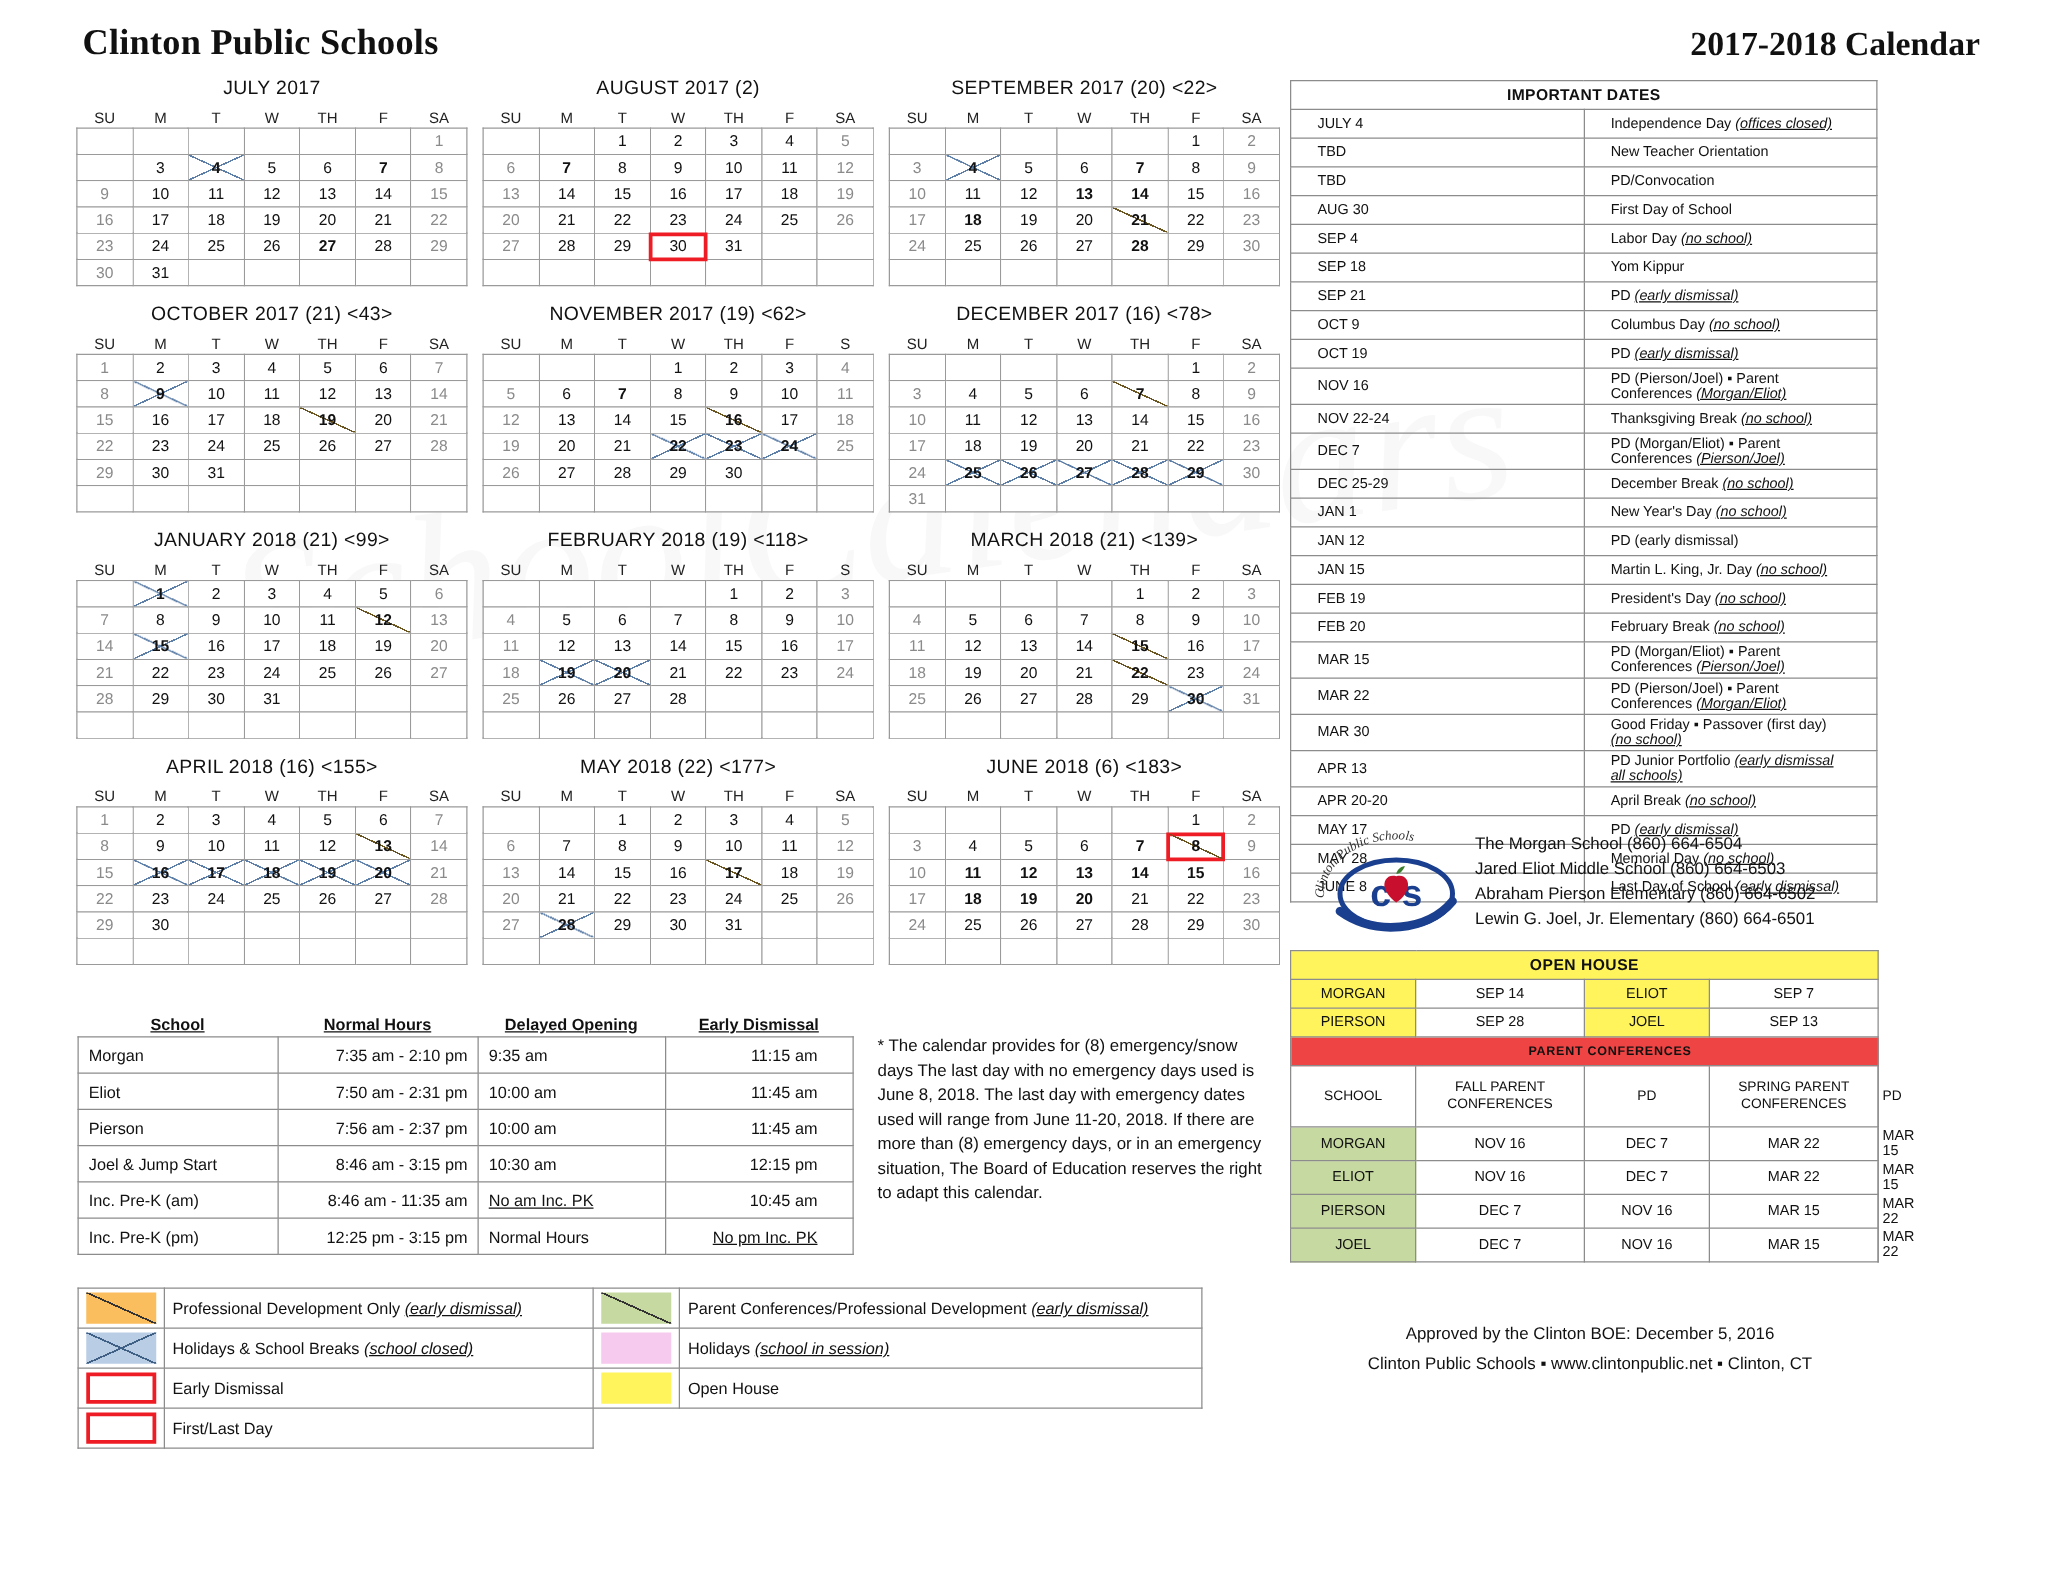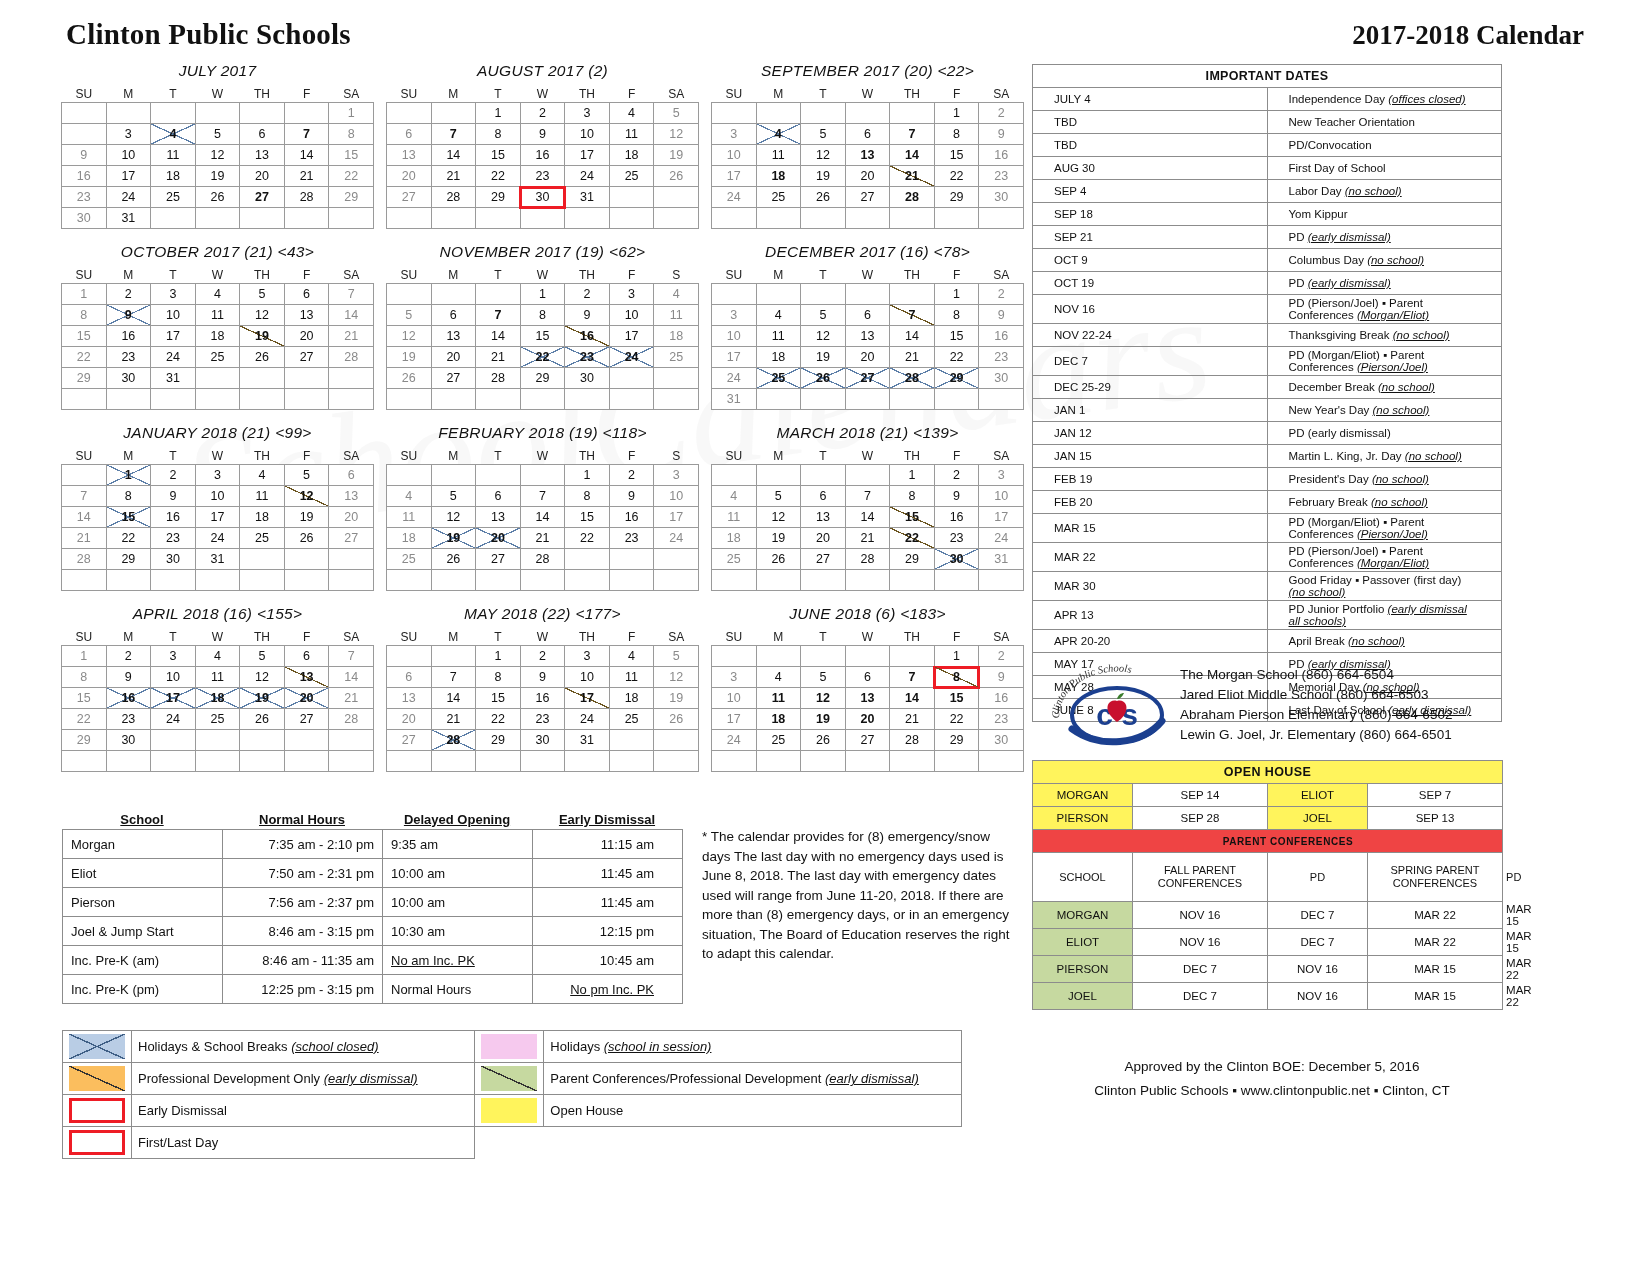--- a/index.html
+++ b/index.html
@@ -14,21 +14,21 @@
   .hdr{position:absolute;left:0;top:18px;width:1650px;height:46px;}
   .hdr-left{position:absolute;left:66px;top:0;font-family:"Liberation Serif",serif;
     font-weight:bold;font-size:29px;letter-spacing:.2px;}
   .hdr-right{position:absolute;right:66px;top:2px;font-family:"Liberation Serif",serif;
     font-weight:bold;font-size:27px;}
 
   
   .months{position:absolute;left:55px;top:62px;width:975px;}
   .mrow{display:flex;}
   .mwrap{width:325px;box-sizing:border-box;padding:0 6px 14px 6px;}
-  .mtitle{text-align:center;font-size:15.5px;letter-spacing:.3px;margin-bottom:4px;height:19px;font-style:italic;}
+  .mtitle{text-align:center;font-size:15.5px;letter-spacing:.3px;margin-bottom:4px;height:19px;}
   table.cal{border-collapse:collapse;width:100%;table-layout:fixed;}
   table.cal th{
     font-size:12px;font-weight:normal;text-align:center;height:17px;padding:0;
     border:none;color:#222;
   }
   table.cal td{
     border:1px solid #9a9a9a;height:20px;text-align:center;font-size:12.5px;
     padding:0;position:relative;background:#fff;
   }
   td.we{background:#d9d9d9;color:#8a8a8a;}
@@ -1273,37 +1273,37 @@
     </table>
   </div>
 
   <div class="note">* The calendar provides for (8) emergency/snow days The last day with no emergency days used is June 8, 2018.  The last day with emergency dates used will range from June 11-20, 2018.  If there are more than (8) emergency days, or in an emergency situation, The Board of Education reserves the right to adapt this calendar.</div>
 
   <div class="legend">
     <table class="lg">
       <tbody id="lg-host">
           <tr>
             <td class="sw">
+              <div class="swbox sw-pd"></div>
+            </td>
+            <td class="lgcol1"><span>Professional Development Only </span><span class="it">(early dismissal)</span></td>
+            <td class="sw">
+              <div class="swbox sw-pc"></div>
+            </td>
+            <td class="lgcol2"><span>Parent Conferences/Professional Development </span><span class="it">(early dismissal)</span></td>
+          </tr>
+          <tr>
+            <td class="sw">
               <div class="swbox sw-brk"></div>
             </td>
             <td class="lgcol1"><span>Holidays &amp; School Breaks </span><span class="it">(school closed)</span></td>
             <td class="sw">
               <div class="swbox sw-hol"></div>
             </td>
             <td class="lgcol2"><span>Holidays </span><span class="it">(school in session)</span></td>
-          </tr>
-          <tr>
-            <td class="sw">
-              <div class="swbox sw-pd"></div>
-            </td>
-            <td class="lgcol1"><span>Professional Development Only </span><span class="it">(early dismissal)</span></td>
-            <td class="sw">
-              <div class="swbox sw-pc"></div>
-            </td>
-            <td class="lgcol2"><span>Parent Conferences/Professional Development </span><span class="it">(early dismissal)</span></td>
           </tr>
           <tr>
             <td class="sw">
               <div class="swbox sw-red"></div>
             </td>
             <td class="lgcol1"><span>Early Dismissal</span><span class="it"></span></td>
             <td class="sw">
               <div class="swbox sw-oh"></div>
             </td>
             <td class="lgcol2"><span>Open House</span><span class="it"></span></td>

